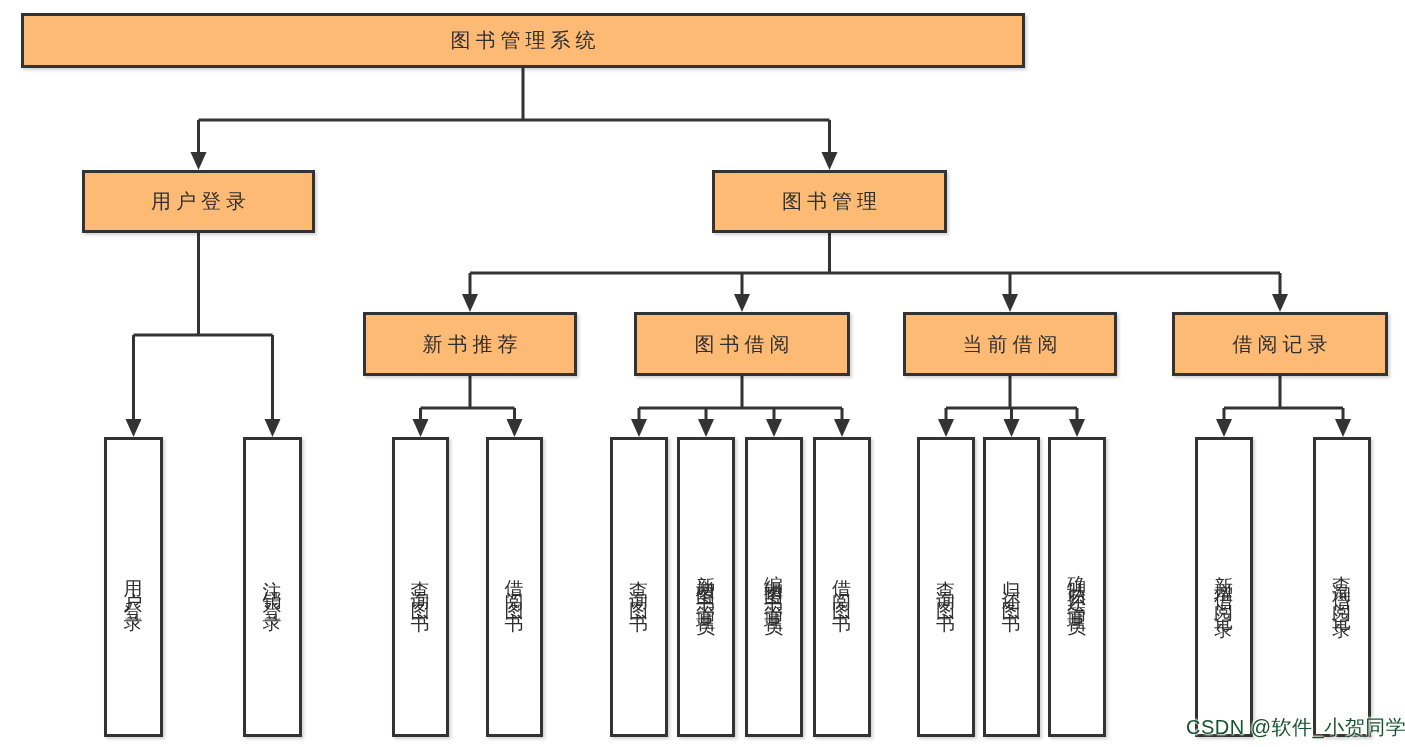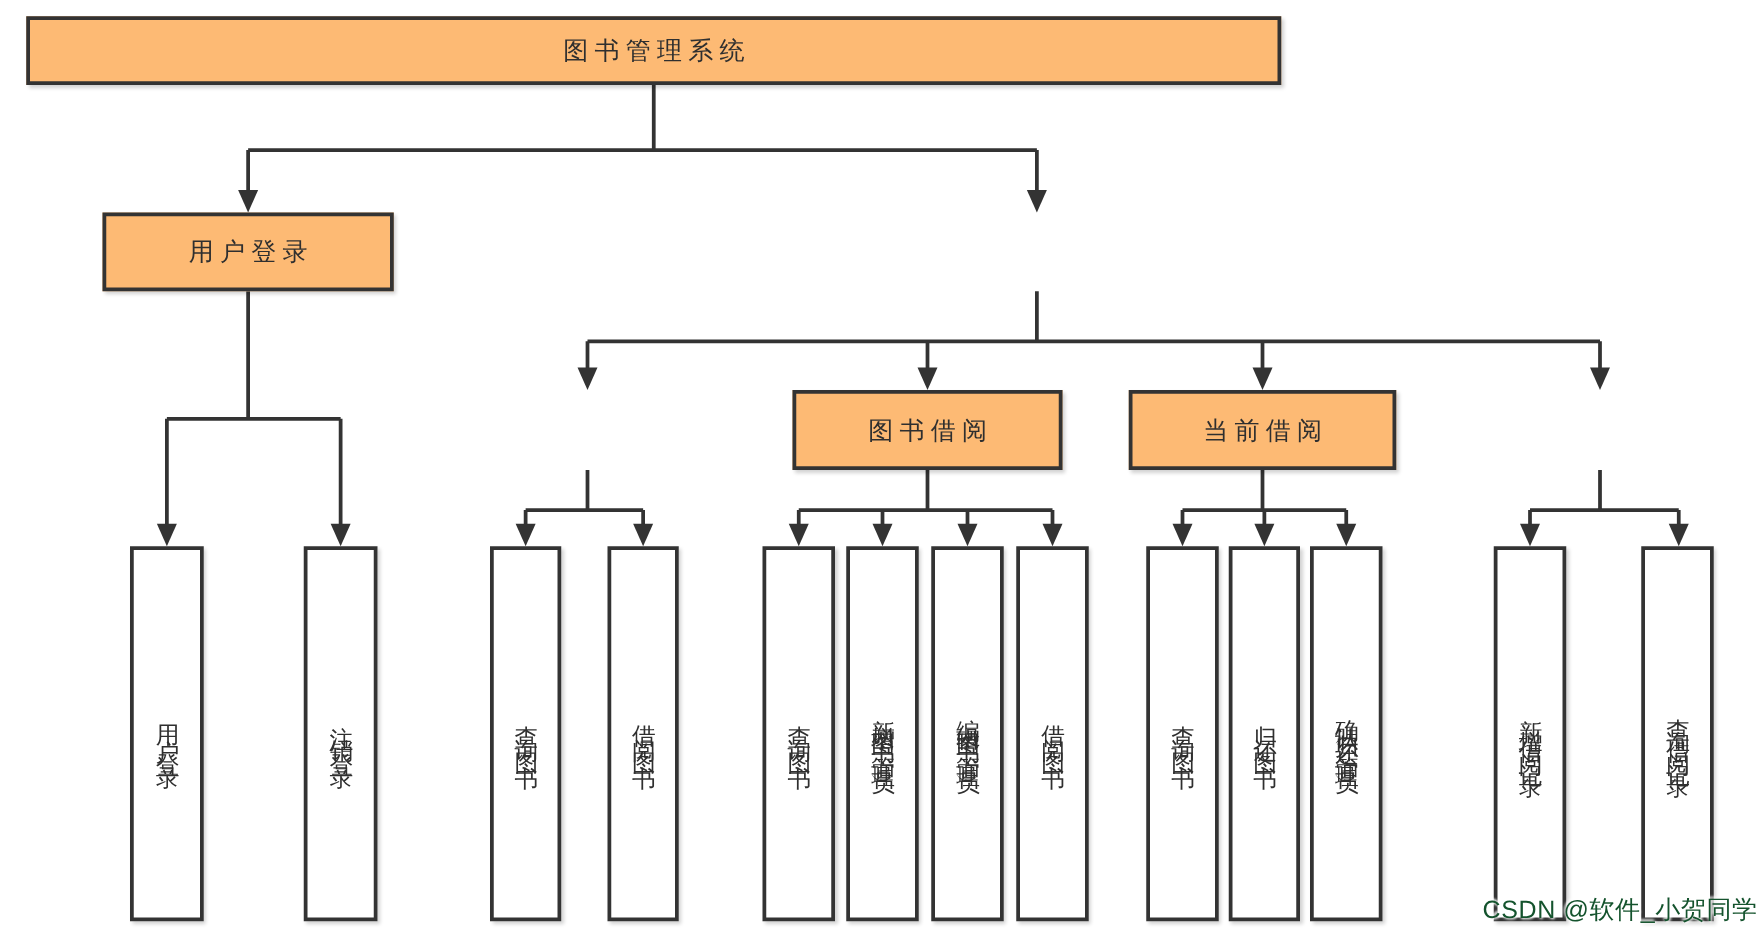--- a/index.html
+++ b/index.html
@@ -103,23 +103,26 @@
       <polygon points="1003.5,419 1019.5,419 1011.5,437"></polygon>
       <polygon points="1069,419 1085,419 1077,437"></polygon>
       <polygon points="1216,419 1232,419 1224,437"></polygon>
       <polygon points="1335,419 1351,419 1343,437"></polygon>
     </g>
   </svg>
 
   <div class="box" style="left:21px; top:13px; width:1004px; height:55px;">图书管理系统</div>
 
   <div class="box" style="left:82px; top:170px; width:233px; height:63px;">用户登录</div>
+  <div class="box" style="left:712px; top:170px; width:235px; height:63px;">图书管理</div>
 
+  <div class="box" style="left:363px; top:312px; width:214px; height:64px;">新书推荐</div>
   <div class="box" style="left:634px; top:312px; width:216px; height:64px;">图书借阅</div>
   <div class="box" style="left:903px; top:312px; width:214px; height:64px;">当前借阅</div>
+  <div class="box" style="left:1172px; top:312px; width:216px; height:64px;">借阅记录</div>
 
   <div class="vbox" style="left:104px; width:59px;">用户登录</div>
   <div class="vbox" style="left:243px; width:59px;">注销登录</div>
 
   <div class="vbox" style="left:392px; width:57px;">查询图书</div>
   <div class="vbox" style="left:486px; width:57px;">借阅图书</div>
 
   <div class="vbox" style="left:610px; width:58px;">查询图书</div>
   <div class="vbox" style="left:677px; width:58px; letter-spacing:6px;">新增图书（管理员）</div>
   <div class="vbox" style="left:745px; width:58px; letter-spacing:6px;">编辑图书（管理员）</div>

